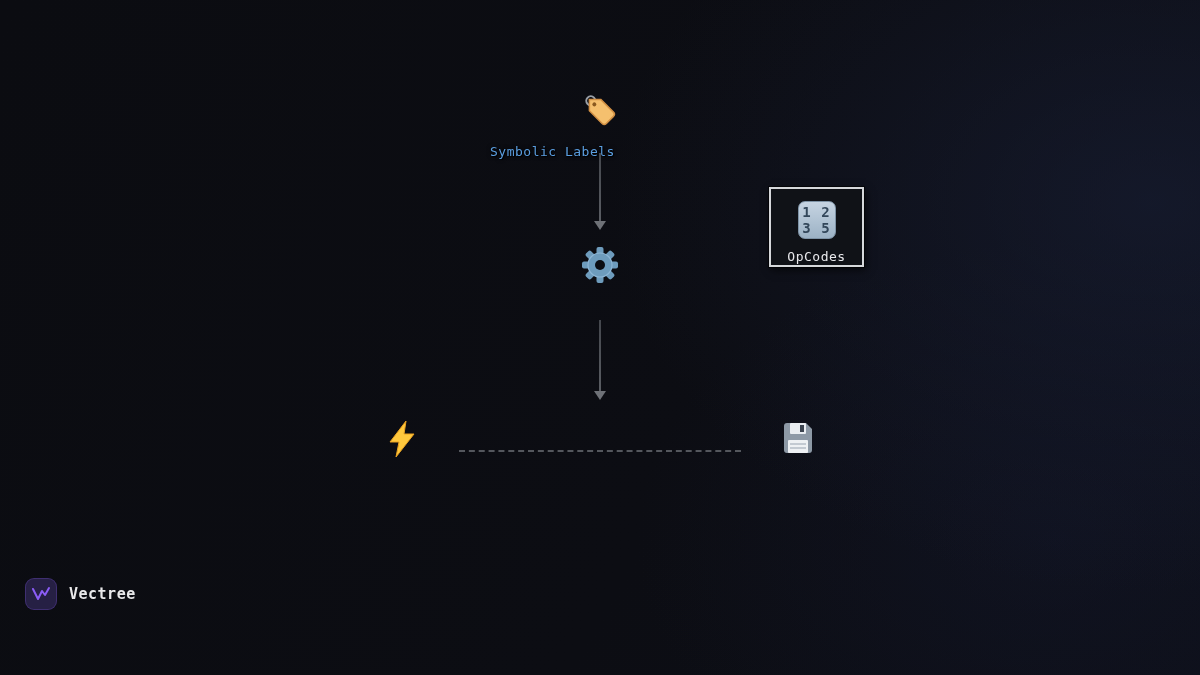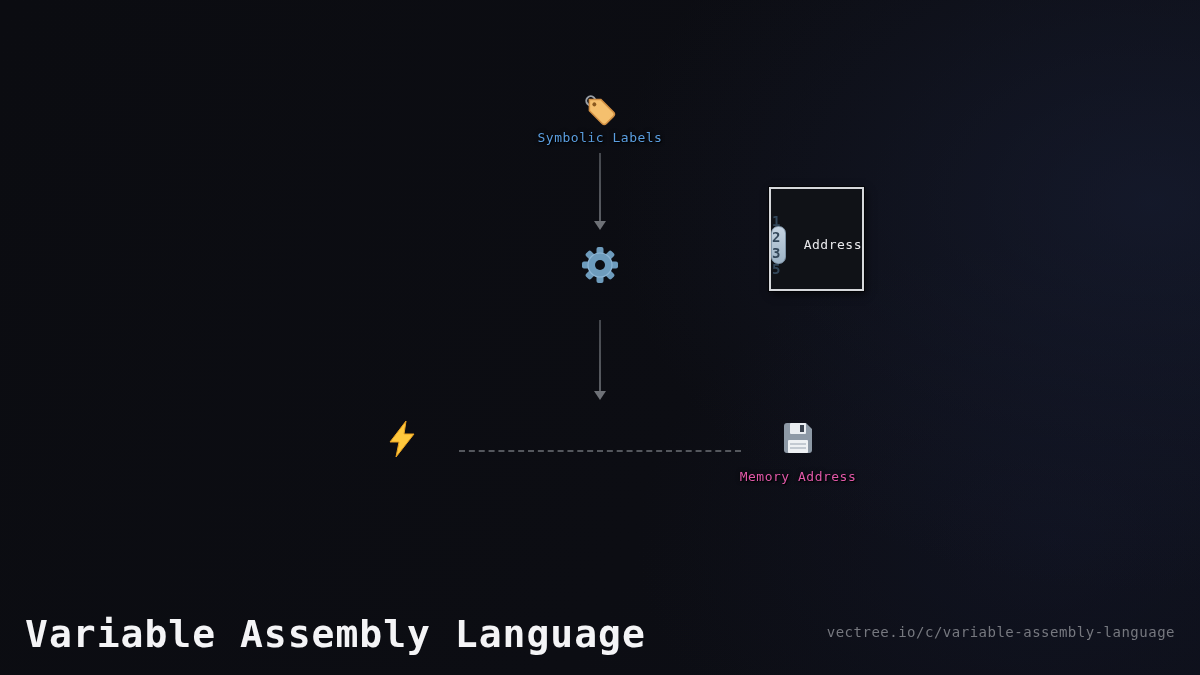--- a/index.html
+++ b/index.html
@@ -11,25 +11,25 @@
     background:
       radial-gradient(ellipse 900px 650px at 96% 30%, rgba(26,33,58,0.55) 0%, rgba(26,33,58,0.0) 60%),
       radial-gradient(ellipse 700px 500px at 88% 80%, rgba(20,24,44,0.45) 0%, rgba(20,24,44,0.0) 60%),
       linear-gradient(120deg, #0b0c11 0%, #0c0d13 60%, #0d0f18 100%);
   }
 
   
   .node-label {
     position: absolute;
     width: 220px;
-    text-align: center;
     font-size: 13px;
     letter-spacing: 0.5px;
     text-shadow: 1px 1px 1px #000, 0 0 4px rgba(0,0,0,0.9);
     white-space: nowrap;
+    margin-top: 14px;
   }
   .lbl-blue   { color: #5b9ee0; }
   .lbl-orange { color: #dd9440; }
   .lbl-green  { color: #2fbf5f; }
   .lbl-pink   { color: #e058a8; }
 
   .icon-wrap { position: absolute; display: flex; align-items: center; justify-content: center; }
 
   
   .arrow-line {
@@ -46,25 +46,25 @@
   }
   .dashed-link {
     position: absolute;
     border-top: 2px dashed #54575d;
   }
 
   
   .opcodes-box {
     position: absolute;
     left: 769px; top: 187px;
-    width: 95px; height: 104px;
+    width: 95px; height: 80px;
     background: #101217;
     border: 2px solid #d6d8db;
     box-shadow: 2px 3px 8px rgba(0,0,0,0.65), 0 0 0 1px rgba(0,0,0,0.6);
-    display: flex; flex-direction: row; align-items: center; gap: 18px;
+    display: flex; flex-direction: column; align-items: center;
   }
   .numbers-icon {
     margin-top: 12px;
     width: 38px; height: 38px;
     border-radius: 7px;
     background: linear-gradient(#c6d4e2, #9cb2c5);
     border: 1px solid #7e93a6;
     display: flex; flex-direction: column; align-items: center; justify-content: center;
     font-weight: bold; font-size: 14px; line-height: 16px;
     color: #33475a; letter-spacing: 1px;
@@ -141,41 +141,46 @@
   </div>
 
   <div class="arrow-line" style="left:599px; top:320px; height:71px;"></div>
   <div class="arrow-head" style="left:594px; top:391px;"></div>
 
   <div class="opcodes-box">
     <div class="numbers-icon">
       <div>1 2</div>
       <div>3 5</div>
     </div>
-    <div class="opcodes-label">Address</div>
+    <div class="opcodes-label">OpCodes</div>
   </div>
 
   <div class="icon-wrap" style="left:383px; top:419px; width:40px; height:40px;">
     <svg width="40" height="40" viewBox="0 0 40 40">
       <path d="M23 2 L7 23 L16 23 L13 38 L31 15 L21 15 Z" fill="#ffc83d" stroke="#e8a020" stroke-width="1"></path>
     </svg>
   </div>
 
   <div class="dashed-link" style="left:459px; top:450px; width:282px;"></div>
 
   <div class="icon-wrap" style="left:778px; top:418px; width:40px; height:40px;">
     <svg width="40" height="40" viewBox="0 0 40 40">
       <path d="M6 8 Q6 5 9 5 L28 5 L34 11 L34 32 Q34 35 31 35 L9 35 Q6 35 6 32 Z" fill="#8d99a6"></path>
       <rect x="12" y="5" width="16" height="11" rx="1" fill="#e9edf1"></rect>
       <rect x="22" y="7" width="4" height="7" fill="#3c4450"></rect>
       <rect x="10" y="22" width="20" height="13" rx="1" fill="#eef1f4"></rect>
       <rect x="12" y="25" width="16" height="2" fill="#c3cad2"></rect>
       <rect x="12" y="29" width="16" height="2" fill="#c3cad2"></rect>
     </svg>
   </div>
-  <div class="node-label lbl-pink" style="left:688px; top:469px;">Memory Address</div>
+
+  <div class="brand-row">
+    <div class="brand-logo">
+      <svg width="20" height="16" viewBox="0 0 20 16">
+        <path d="M2 3 L7 13 L11 5 L14 9 L18 2" stroke="#8b5cf6" stroke-width="2" fill="none" stroke-linecap="round" stroke-linejoin="round"></path>
+      </svg>
+    </div>
+    <div class="brand-name">Vectree</div>
+  </div>
 
 
-  <div class="page-title">Variable Assembly Language</div>
-
-  <div class="page-url">vectree.io/c/variable-assembly-language</div>
 
 </div>
 
 </body></html>

